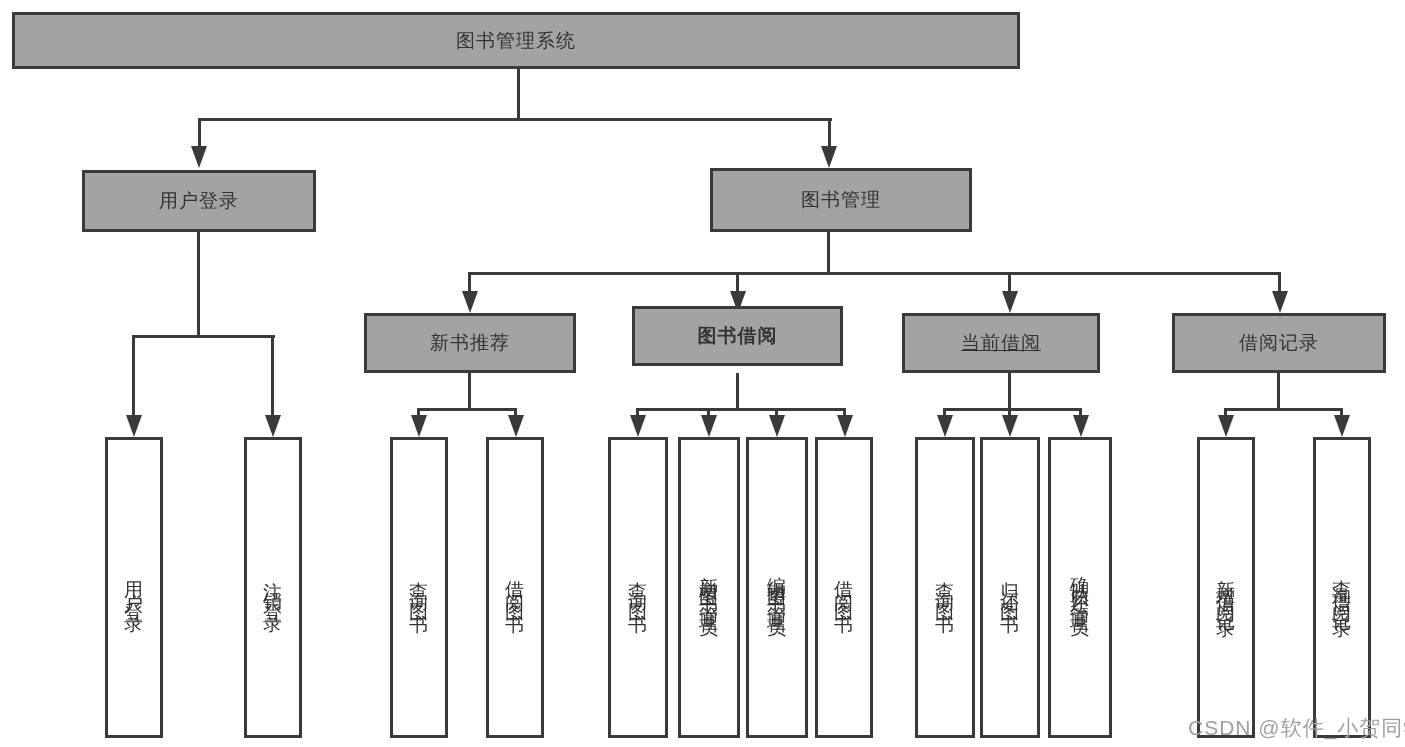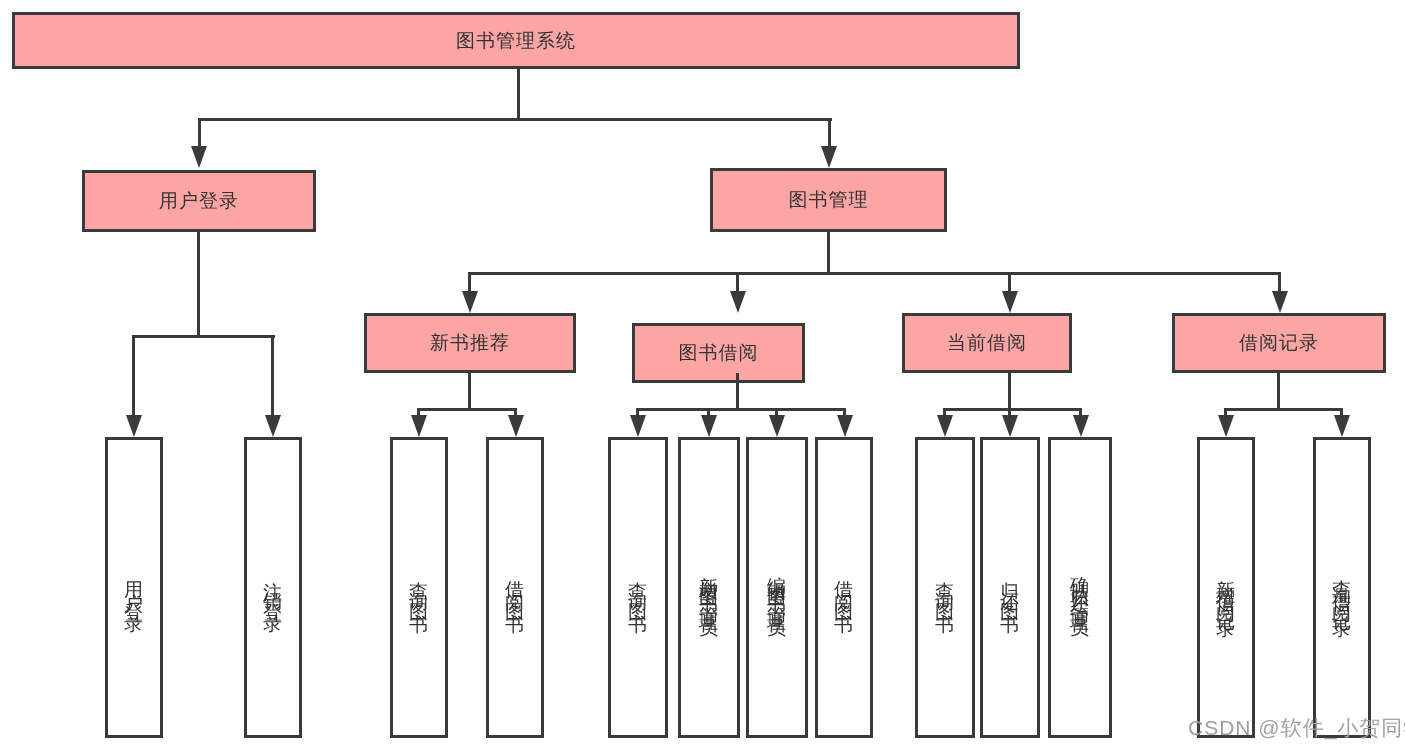--- a/index.html
+++ b/index.html
@@ -17,21 +17,21 @@
     position:relative;
     width:1405px;height:747px;
     background:var(--background);
     overflow:hidden;
   }
   
   .hbox{
     position:absolute;
     box-sizing:border-box;
     border:3px solid var(--line);
-    background:#fca5a5;
+    background:#a3a3a3;
     display:flex;align-items:center;justify-content:center;
     font-size:19px;color:var(--text);letter-spacing:1px;
   }
   
   .vbox{
     position:absolute;
     top:437px;height:301px;
     box-sizing:border-box;
     border:3px solid var(--line);
     background:#fff;
@@ -71,21 +71,21 @@
   <div class="vline" style="left:517px;top:68px;height:50px;"></div>
   <div class="hline" style="left:198px;top:118px;width:634px;"></div>
   <div class="vline" style="left:198px;top:118px;height:32px;"></div>
   <div class="arrow" style="left:191px;top:146px;"></div>
   <div class="vline" style="left:828px;top:118px;height:32px;"></div>
   <div class="arrow" style="left:821px;top:146px;"></div>
 
   <div class="hbox" style="left:82px;top:170px;width:234px;height:62px;">
     <span>用户登录</span>
   </div>
-  <div class="hbox" style="left:710px;top:168px;width:237px;height:64px;">
+  <div class="hbox" style="left:710px;top:168px;width:262px;height:64px;">
     <span>图书管理</span>
   </div>
 
   <div class="vline" style="left:197px;top:232px;height:103px;"></div>
   <div class="hline" style="left:132px;top:335px;width:143px;"></div>
   <div class="vline" style="left:132px;top:335px;height:82px;"></div>
   <div class="arrow" style="left:126px;top:415px;"></div>
   <div class="vline" style="left:271px;top:335px;height:82px;"></div>
   <div class="arrow" style="left:265px;top:415px;"></div>
 
@@ -96,24 +96,24 @@
   <div class="vline" style="left:736px;top:272px;height:22px;"></div>
   <div class="arrow" style="left:730px;top:291px;"></div>
   <div class="vline" style="left:1008px;top:272px;height:22px;"></div>
   <div class="arrow" style="left:1002px;top:291px;"></div>
   <div class="vline" style="left:1278px;top:272px;height:22px;"></div>
   <div class="arrow" style="left:1272px;top:291px;"></div>
 
   <div class="hbox" style="left:364px;top:313px;width:212px;height:60px;text-align:center;">
     <span>新书推荐</span>
   </div>
-  <div class="hbox" style="left:632px;top:323px;width:173px;height:60px;">
+  <div class="hbox" style="left:632px;top:306px;width:211px;height:60px;font-weight:bold;">
     <span>图书借阅</span>
   </div>
-  <div class="hbox" style="left:902px;top:313px;width:170px;height:60px;">
+  <div class="hbox" style="left:902px;top:313px;width:198px;height:60px;text-decoration:underline;">
     <span>当前借阅</span>
   </div>
   <div class="hbox" style="left:1172px;top:313px;width:214px;height:60px;">
     <span>借阅记录</span>
   </div>
 
   <div class="vline" style="left:468px;top:373px;height:35px;"></div>
   <div class="hline" style="left:417px;top:408px;width:100px;"></div>
   <div class="vline" style="left:417px;top:408px;height:10px;"></div>
   <div class="arrow" style="left:411px;top:415px;"></div>

